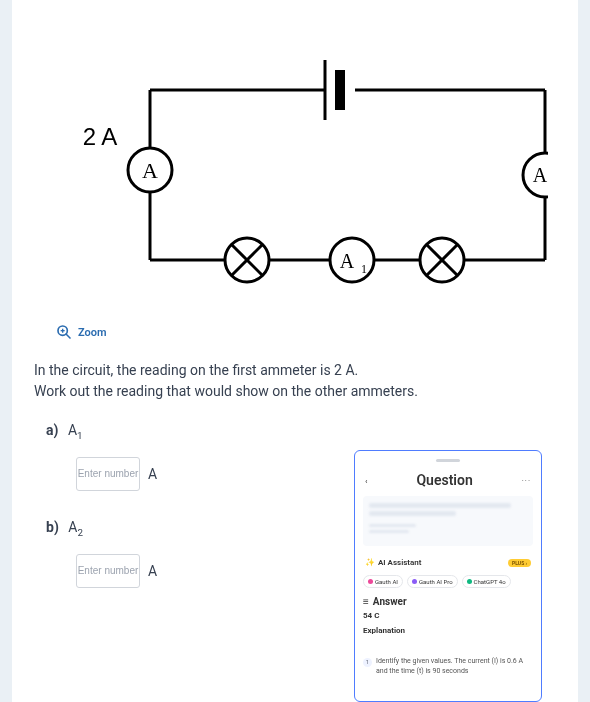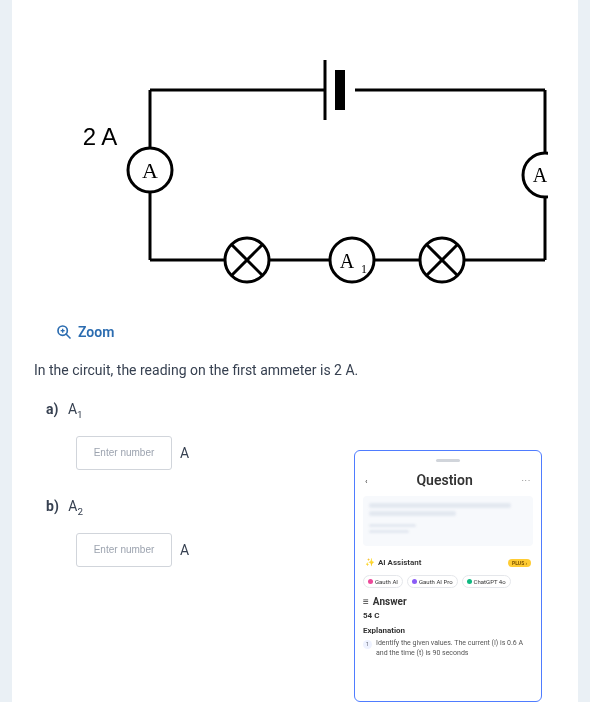--- a/index.html
+++ b/index.html
@@ -25,21 +25,21 @@
     .circuit-svg {
       width: 100%;
       height: 280px;
     }
     .zoom-link {
       display: inline-flex;
       align-items: center;
       gap: 6px;
       color: #2b6cb0;
       font-weight: 600;
-      font-size: 14px;
+      font-size: 11px;
       margin: 10px 0 20px 44px;
       cursor: pointer;
     }
     .zoom-link svg { width: 16px; height: 16px; }
     .question-text {
       padding: 0 22px;
       color: #374151;
       font-size: 14px;
       line-height: 1.5;
     }
@@ -54,21 +54,21 @@
     }
     .part-label b { font-weight: 700; margin-right: 6px; }
     .sub { font-size: 0.7em; vertical-align: sub; }
     .input-row {
       display: flex;
       align-items: center;
       gap: 8px;
       padding-left: 30px;
     }
     .num-input {
-      width: 96px;
+      width: 64px;
       height: 34px;
       border: 1px solid #d1d5db;
       border-radius: 3px;
       font-size: 10px;
       text-align: center;
       color: #9ca3af;
       outline: none;
     }
     .num-input::placeholder { color: #9ca3af; }
     .unit { font-size: 14px; color: #374151; }
@@ -164,21 +164,21 @@
       margin: 6px 0 4px 0;
     }
     .answer-val {
       font-size: 8px;
       font-weight: 700;
       margin-bottom: 6px;
     }
     .expl-head {
       font-size: 8px;
       font-weight: 700;
-      margin-bottom: 4px;
+      margin-bottom: 22px;
     }
     .step {
       display: flex;
       gap: 4px;
       font-size: 7px;
       line-height: 1.4;
       color: #555;
       margin-bottom: 4px;
       justify-content: flex-end;
     }
@@ -249,20 +249,21 @@
       <circle cx="10" cy="10" r="7" fill="none" stroke="#2b6cb0" stroke-width="2.5"></circle>
       <line x1="15" y1="15" x2="21" y2="21" stroke="#2b6cb0" stroke-width="2.5" stroke-linecap="round"></line>
       <line x1="7" y1="10" x2="13" y2="10" stroke="#2b6cb0" stroke-width="2"></line>
       <line x1="10" y1="7" x2="10" y2="13" stroke="#2b6cb0" stroke-width="2"></line>
     </svg>
     <span>Zoom</span>
   </div>
 
   <div class="question-text">
     <div>In the circuit, the reading on the first ammeter is 2 A.</div>
+    <div>Work out the reading that would show on the other ammeters.</div>
   </div>
 
   <div class="parts">
     <div class="part-row">
       <div class="part-label">
         <b>a)</b>
         <span>A</span><span class="sub">1</span>
       </div>
       <div class="input-row">
         <input type="text" class="num-input" placeholder="Enter number" style="">

